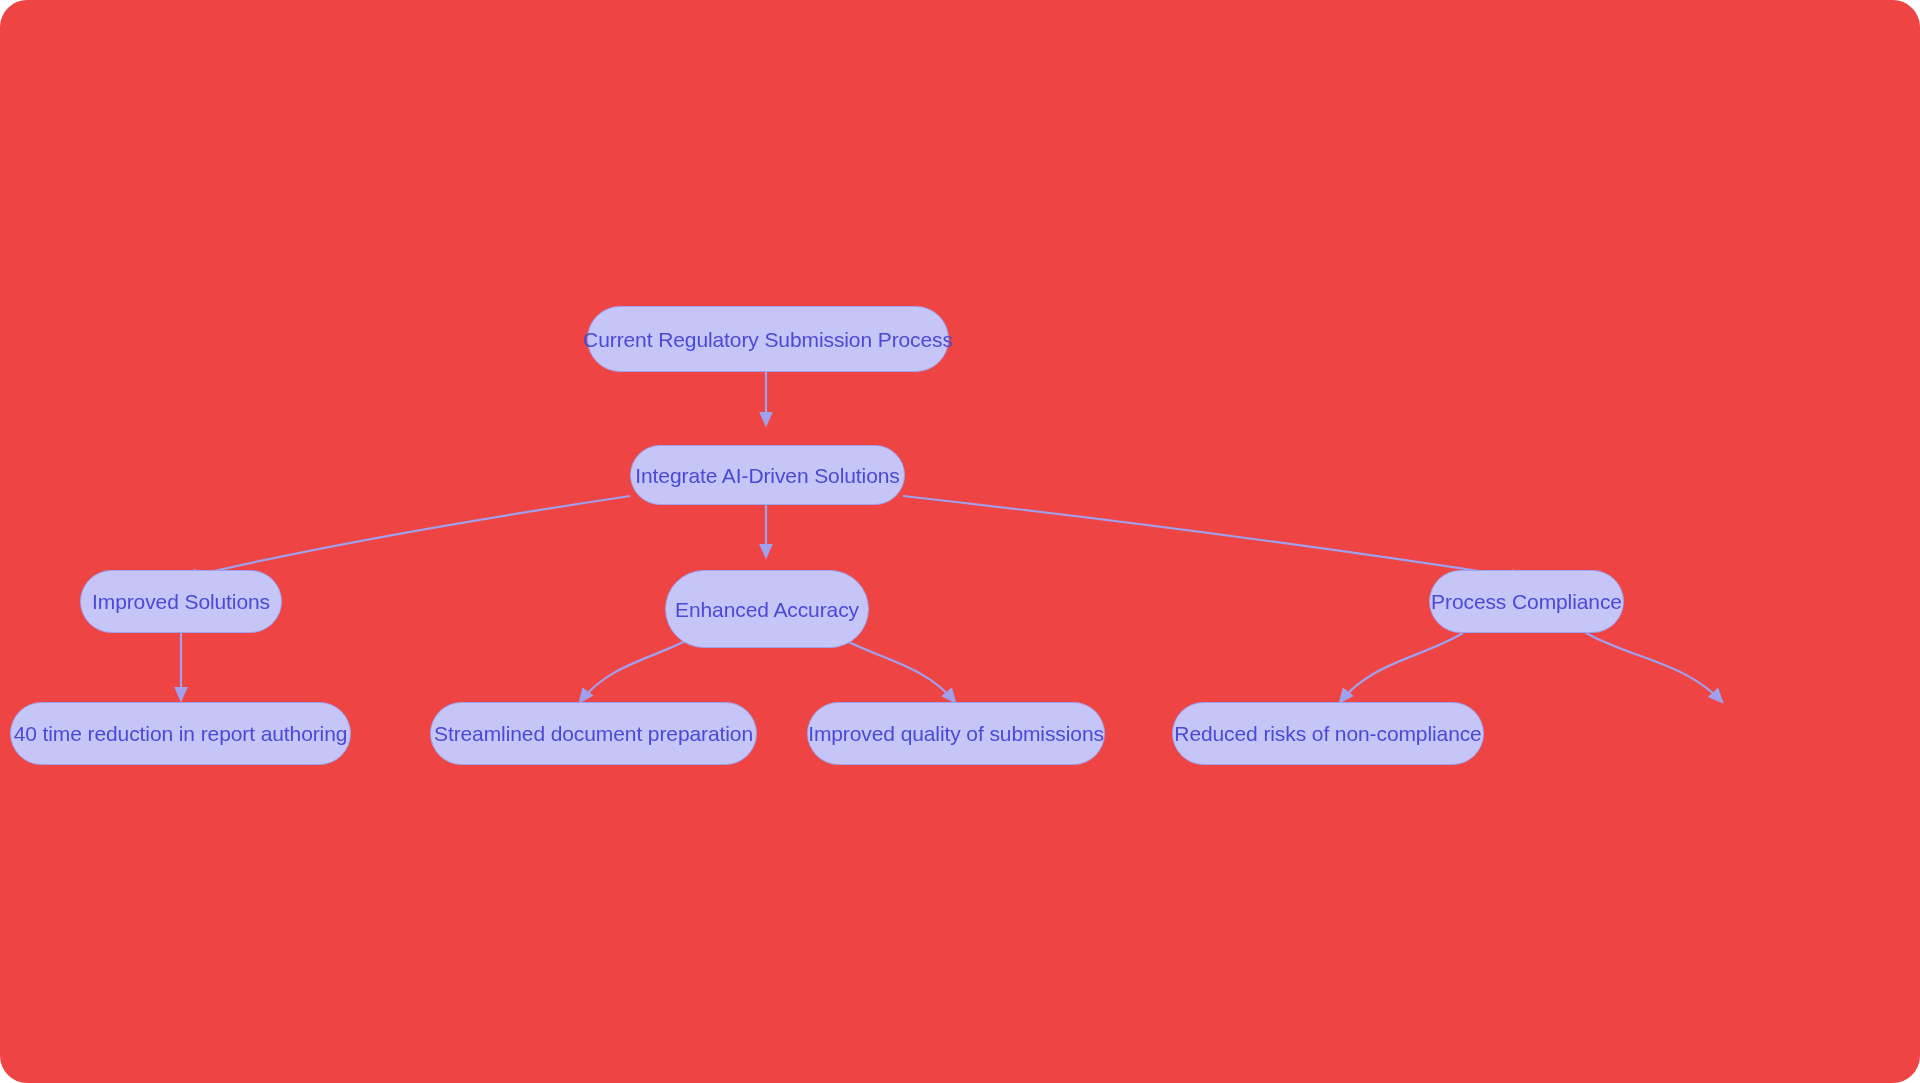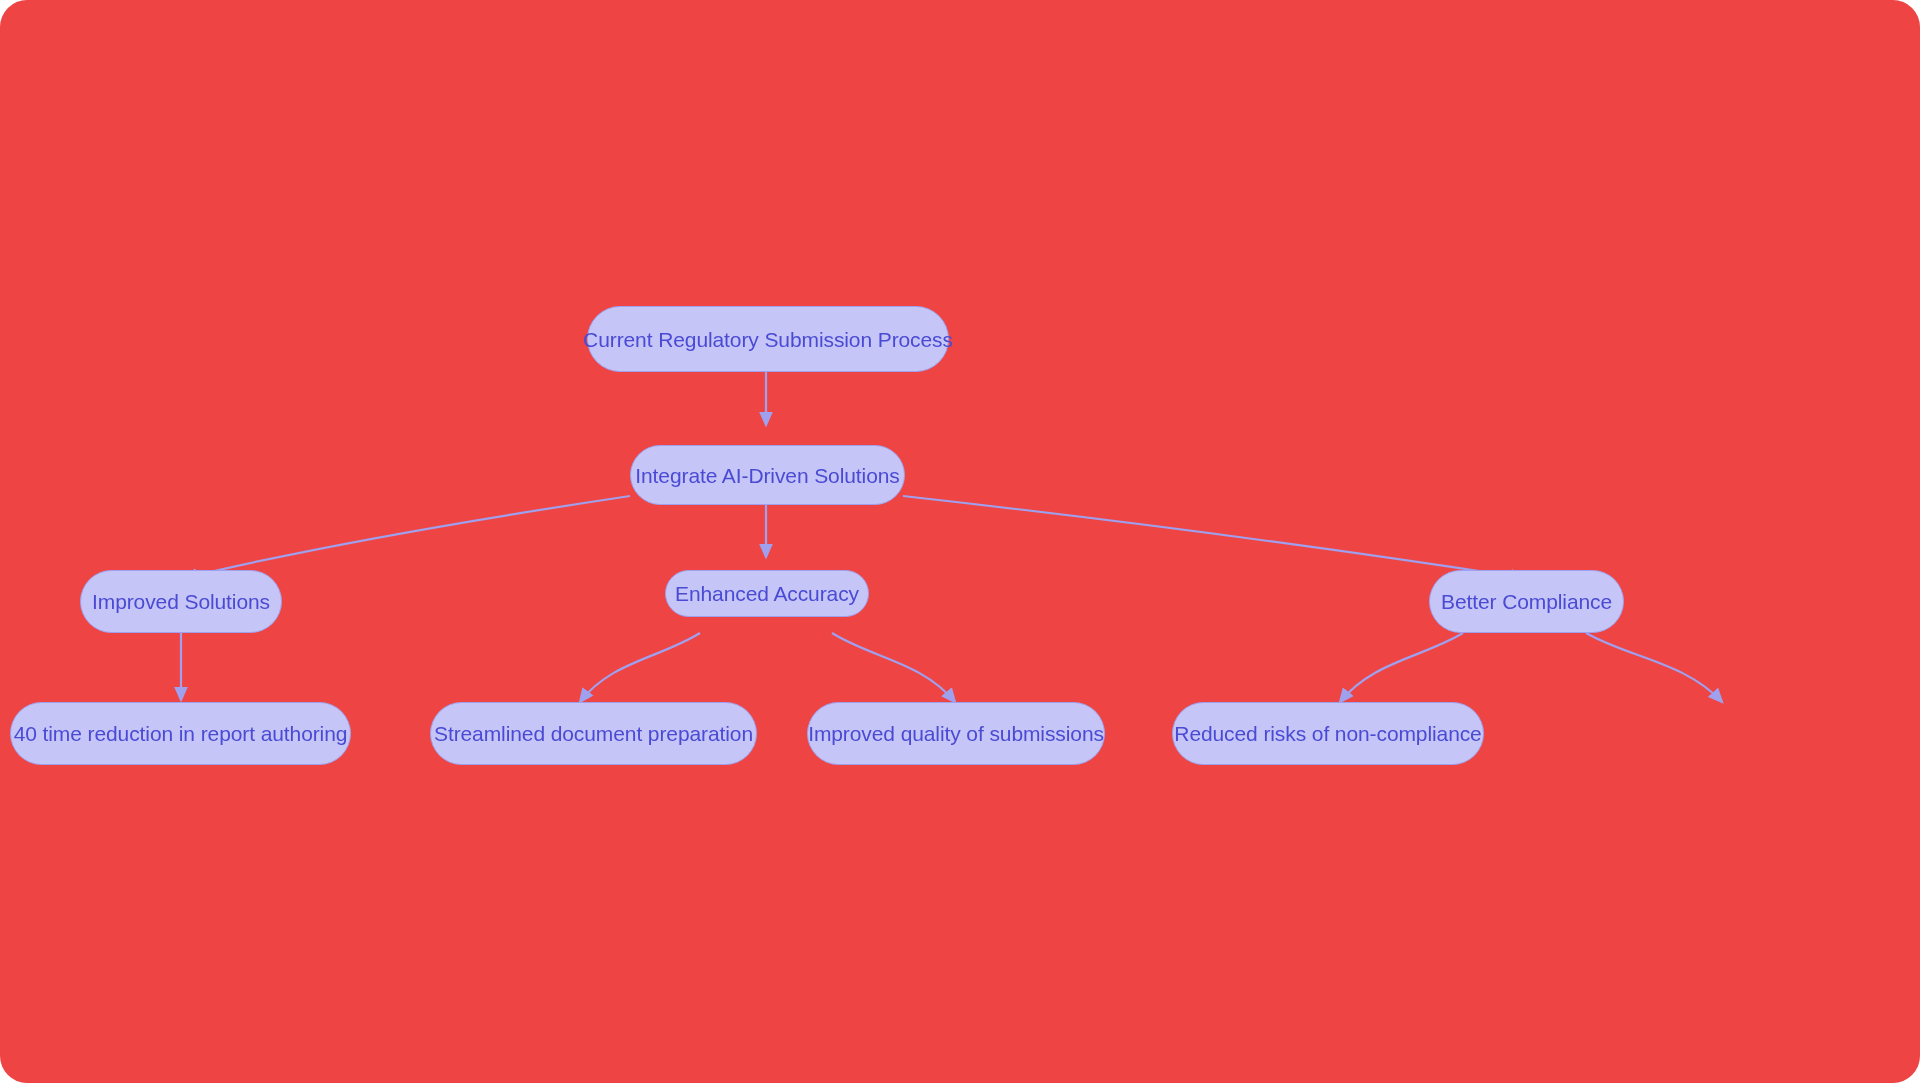--- a/index.html
+++ b/index.html
@@ -85,26 +85,26 @@
   </div>
 
   <div class="node" style="left:630px; top:437px; width:275px; height:60px;margin-top:8px;">
     <span class="node-label">Integrate AI-Driven Solutions</span>
   </div>
 
   <div class="node" style="left:80px; top:570px; width:202px; height:63px;">
     <span class="node-label">Improved Solutions</span>
   </div>
 
-  <div class="node" style="left:665px; top:570px; width:204px; height:47px;">
+  <div class="node" style="left:665px; top:570px; width:204px; height:78px;">
     <span class="node-label">Enhanced Accuracy</span>
   </div>
 
   <div class="node" style="left:1429px; top:570px; width:195px; height:63px;">
-    <span class="node-label">Better Compliance</span>
+    <span class="node-label">Process Compliance</span>
   </div>
 
   <div class="node" style="left:10px; top:702px; width:341px; height:63px;">
     <span class="node-label">40 time reduction in report authoring</span>
   </div>
 
   <div class="node" style="left:430px; top:702px; width:327px; height:63px;">
     <span class="node-label">Streamlined document preparation</span>
   </div>
 

